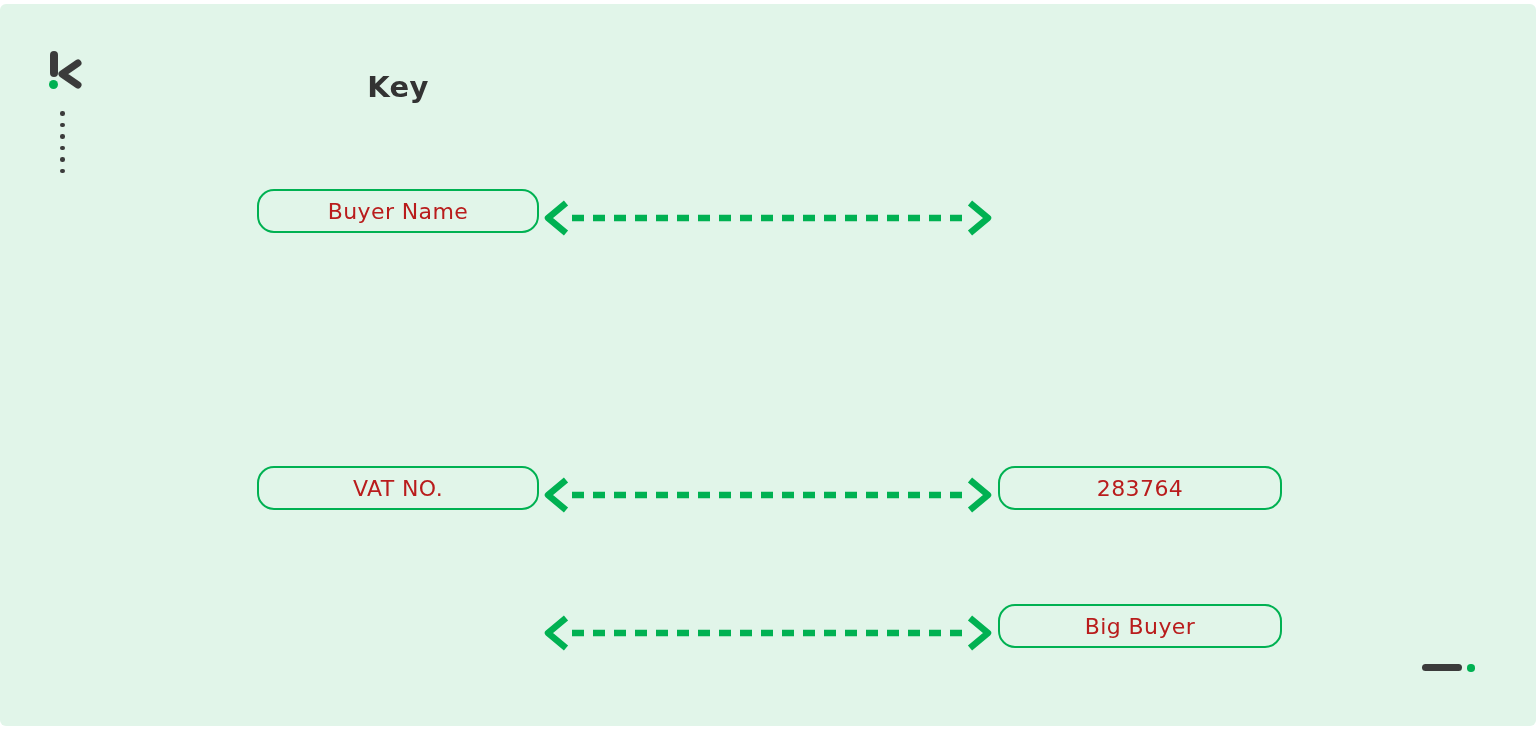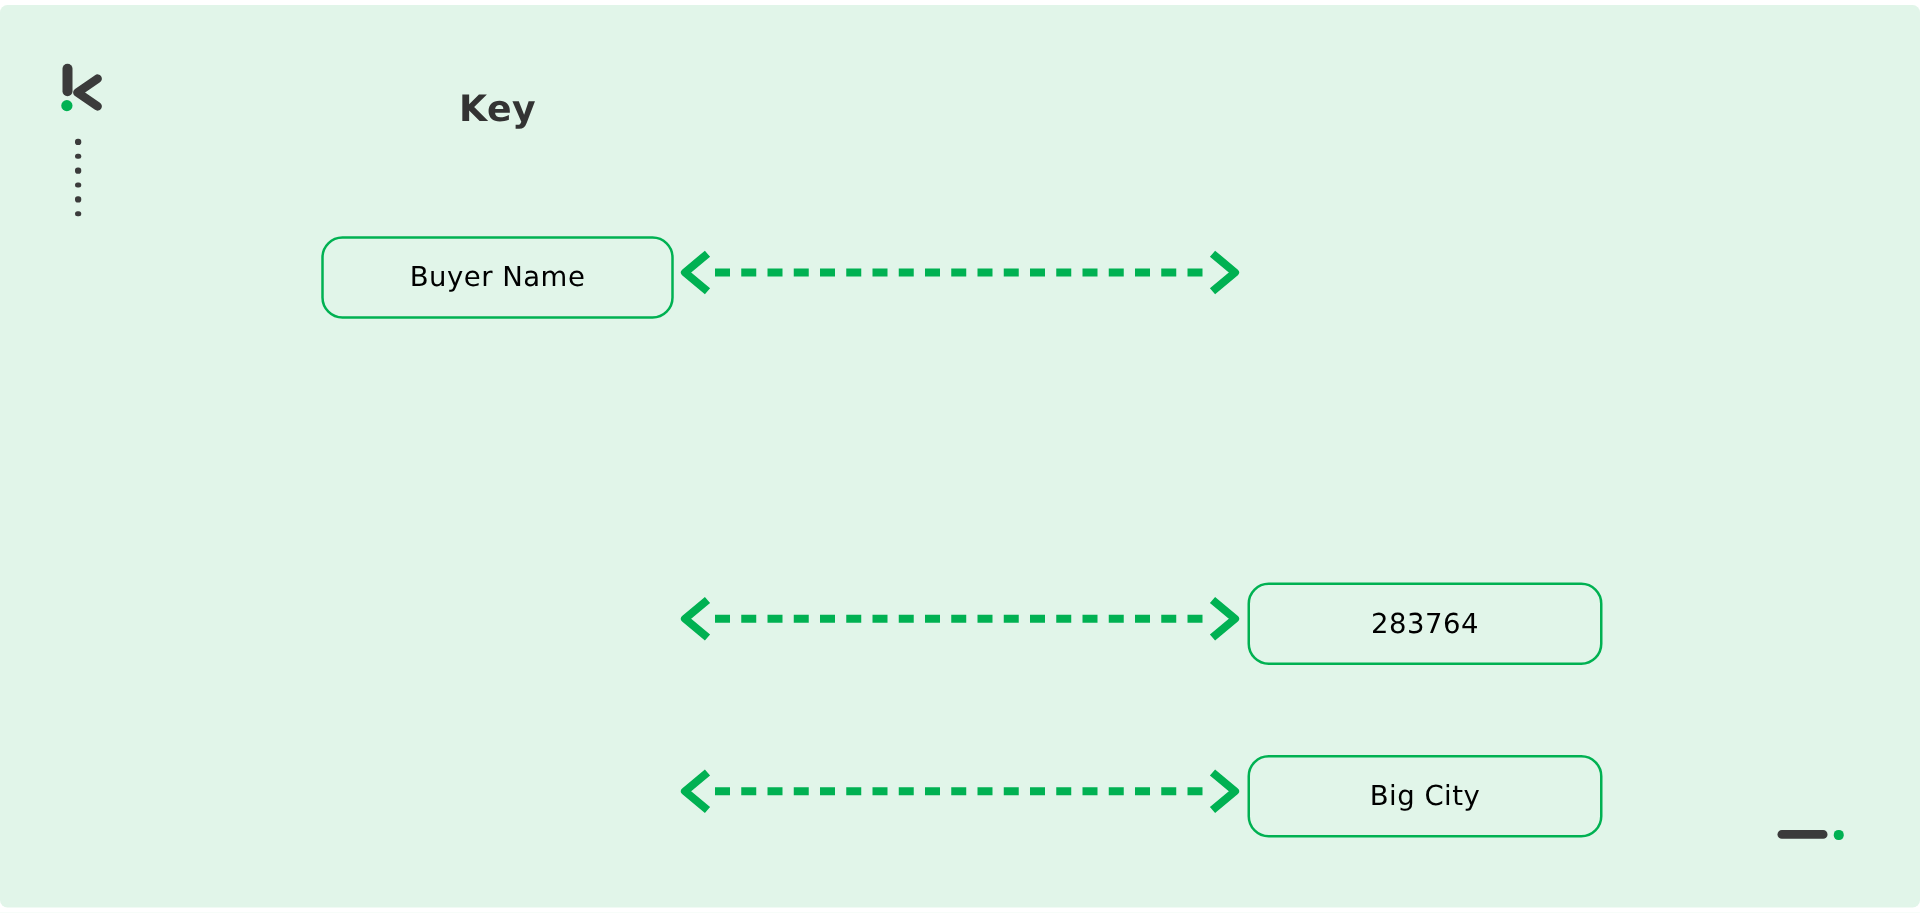--- a/index.html
+++ b/index.html
@@ -47,25 +47,25 @@
   }
   .col-header.key   { left: 257px; width: 282px; }
   .col-header.value { left: 998px; width: 284px; }
   
   .row { position: absolute; left: 0; width: 100%; height: 58px; }
   .row.r0 { top: 185px; }
   .row.r1 { top: 323px; }
   .row.r2 { top: 462px; }
   .row.r3 { top: 600px; }
   .kv-box {
-    position: absolute; top: 0; height: 66px;
+    position: absolute; top: 0; height: 44px;
     border: 2.5px solid #00b152; border-radius: 17px;
     box-sizing: border-box;
     display: flex; align-items: center; justify-content: center;
-    font-size: 22px; color: #000000; letter-spacing: 0.4px;
+    font-size: 22px; color: #b91c1c; letter-spacing: 0.4px;
     background: transparent;
   }
   .kv-box.key   { left: 257px; width: 282px; }
   .kv-box.value { left: 998px; width: 284px; }
   .arrow { position: absolute; left: 540px; top: 7px; width: 456px; height: 44px; }
   
   .corner-mark { position: absolute; left: 1422px; top: 659px; width: 52px; height: 10px; }
   .corner-mark .dash {
     position: absolute; left: 0; top: 1px;
     width: 40px; height: 6.5px;
@@ -107,38 +107,41 @@
     </div>
     <svg class="arrow" viewBox="0 0 456 44">
       <line x1="32" y1="22" x2="424" y2="22" stroke="#00b152" stroke-width="6.5" stroke-dasharray="12 9"></line>
       <polyline points="26,7 8,22 26,37" fill="none" stroke="#00b152" stroke-width="6.5" stroke-linejoin="round"></polyline>
       <polyline points="430,7 448,22 430,37" fill="none" stroke="#00b152" stroke-width="6.5" stroke-linejoin="round"></polyline>
     </svg>
   </div>
 
 
   <div class="row r2">
+    <div class="kv-box key">
+      <span>VAT NO.</span>
+    </div>
     <svg class="arrow" viewBox="0 0 456 44">
       <line x1="32" y1="22" x2="424" y2="22" stroke="#00b152" stroke-width="6.5" stroke-dasharray="12 9"></line>
       <polyline points="26,7 8,22 26,37" fill="none" stroke="#00b152" stroke-width="6.5" stroke-linejoin="round"></polyline>
       <polyline points="430,7 448,22 430,37" fill="none" stroke="#00b152" stroke-width="6.5" stroke-linejoin="round"></polyline>
     </svg>
     <div class="kv-box value">
       <span>283764</span>
     </div>
   </div>
 
   <div class="row r3">
     <svg class="arrow" viewBox="0 0 456 44">
       <line x1="32" y1="22" x2="424" y2="22" stroke="#00b152" stroke-width="6.5" stroke-dasharray="12 9"></line>
       <polyline points="26,7 8,22 26,37" fill="none" stroke="#00b152" stroke-width="6.5" stroke-linejoin="round"></polyline>
       <polyline points="430,7 448,22 430,37" fill="none" stroke="#00b152" stroke-width="6.5" stroke-linejoin="round"></polyline>
     </svg>
     <div class="kv-box value">
-      <span>Big City</span>
+      <span>Big Buyer</span>
     </div>
   </div>
 
   <div class="corner-mark">
     <span class="dash"></span>
     <span class="dot"></span>
   </div>
 
 </div>
 

